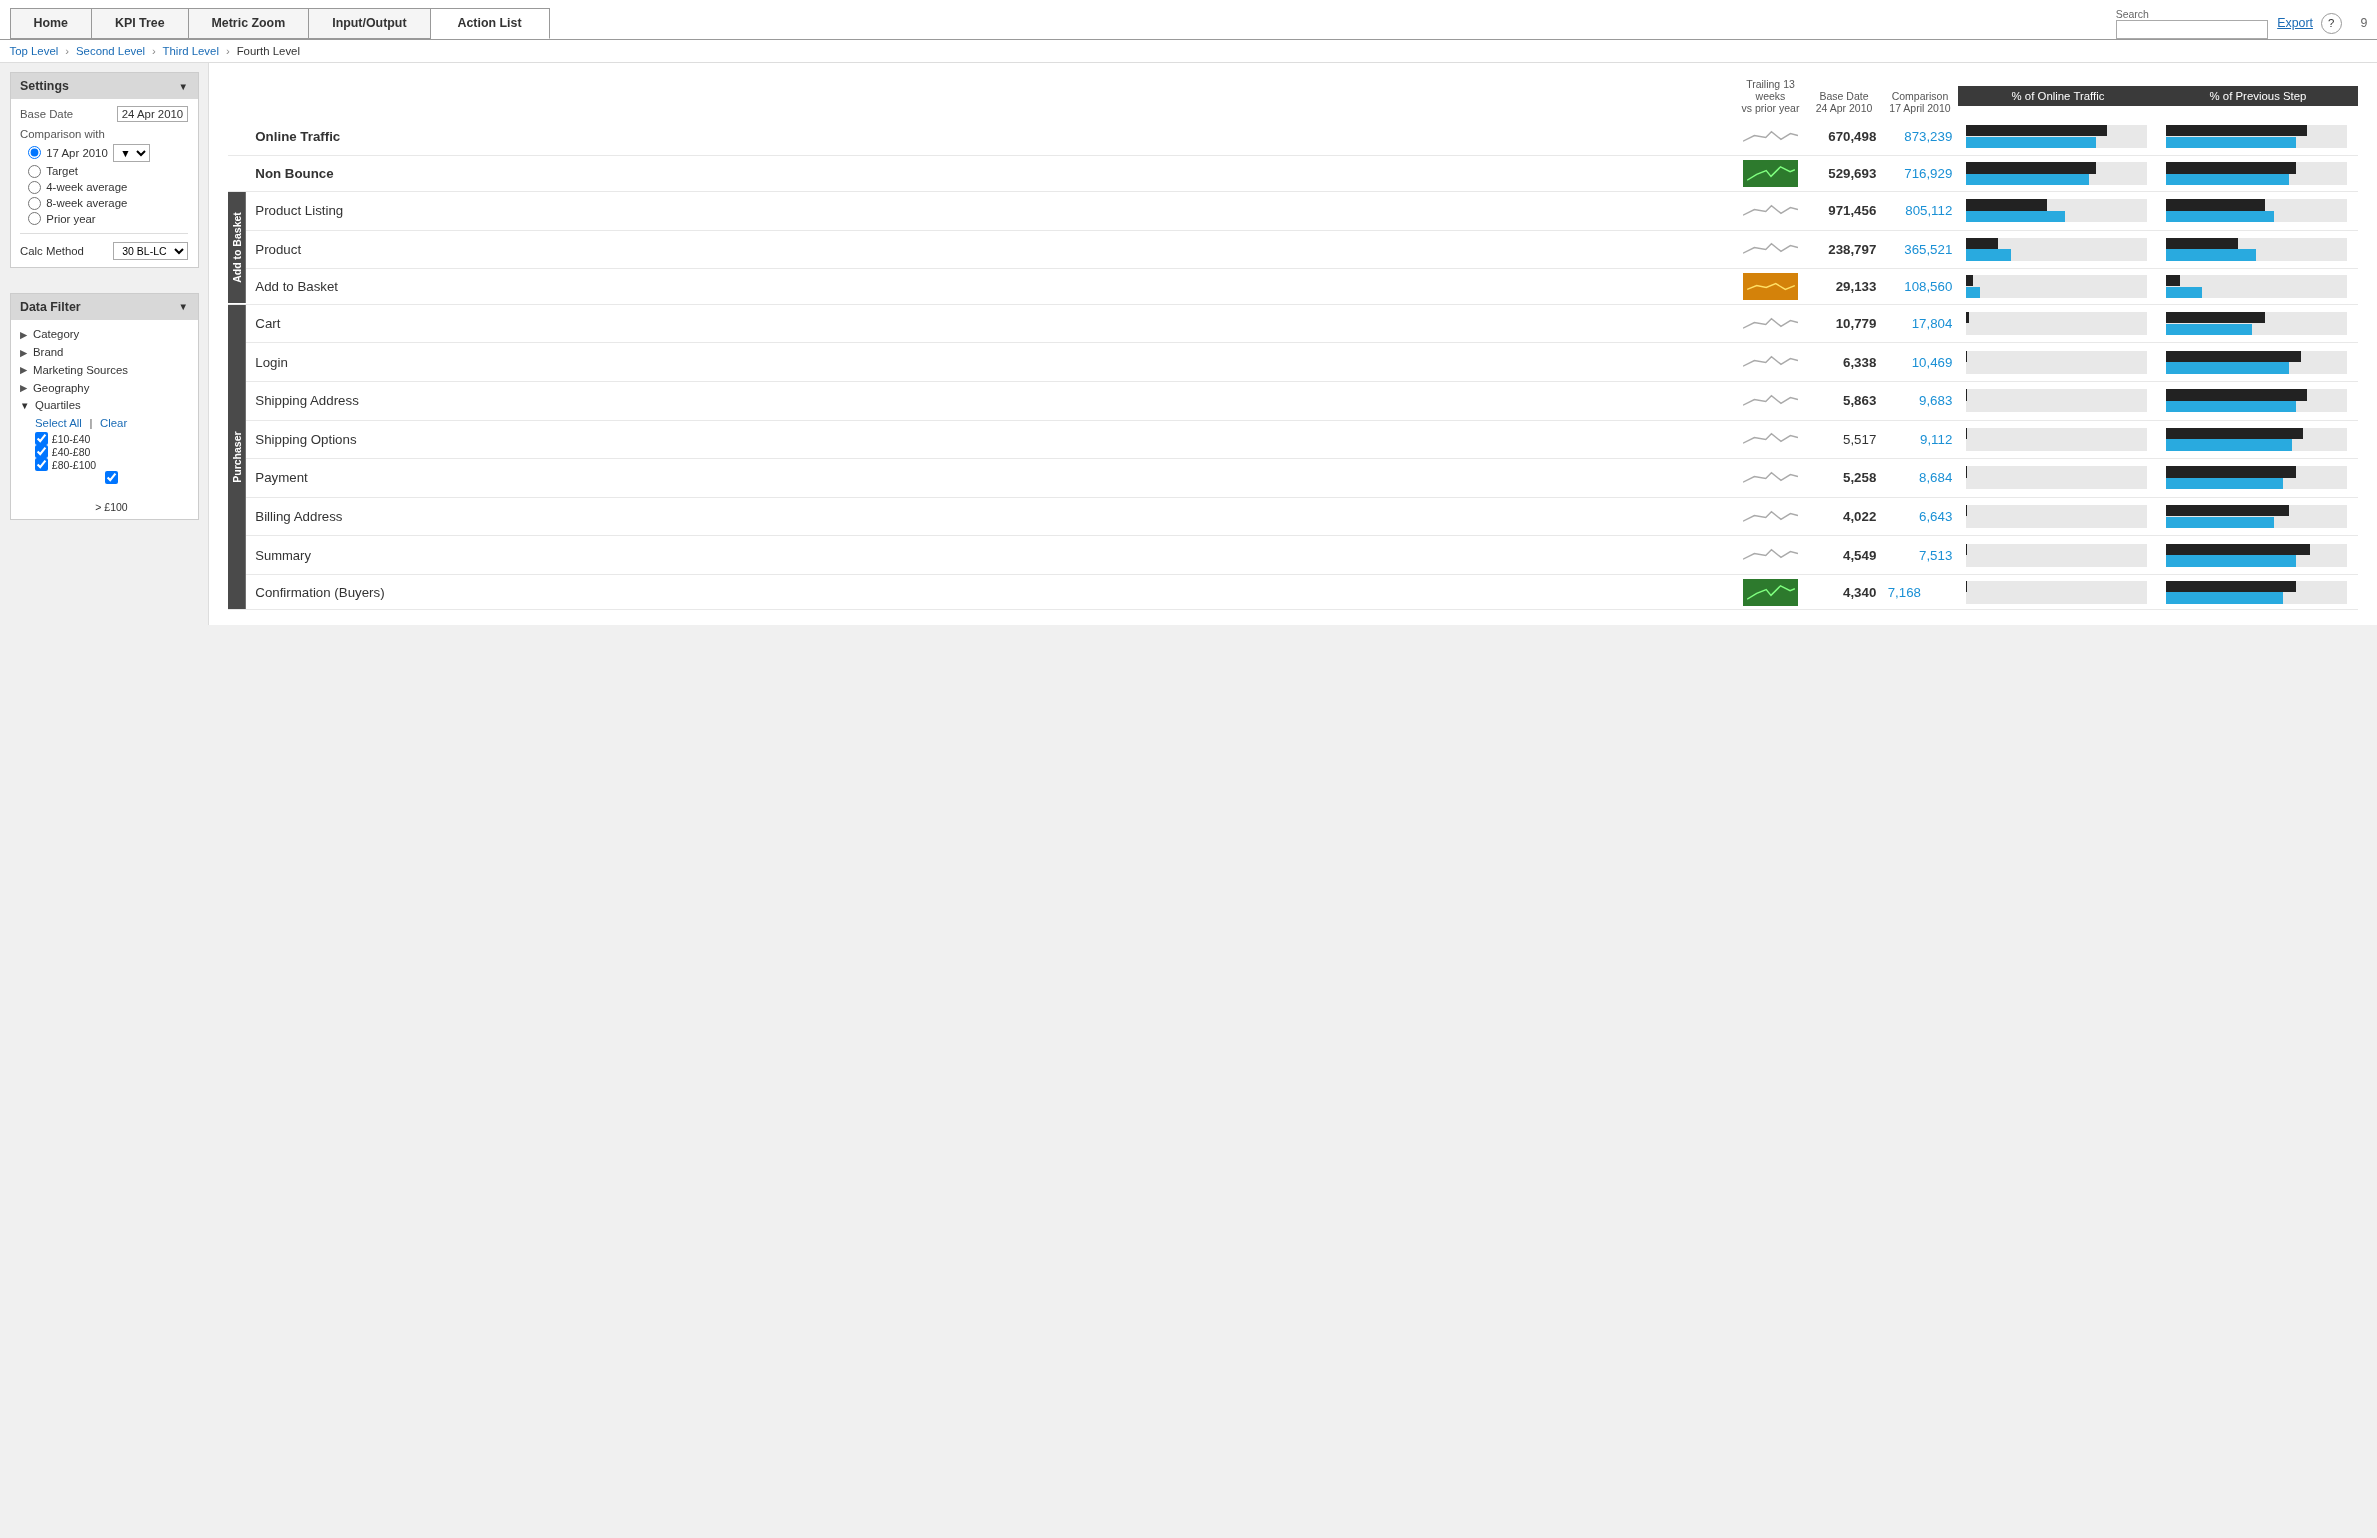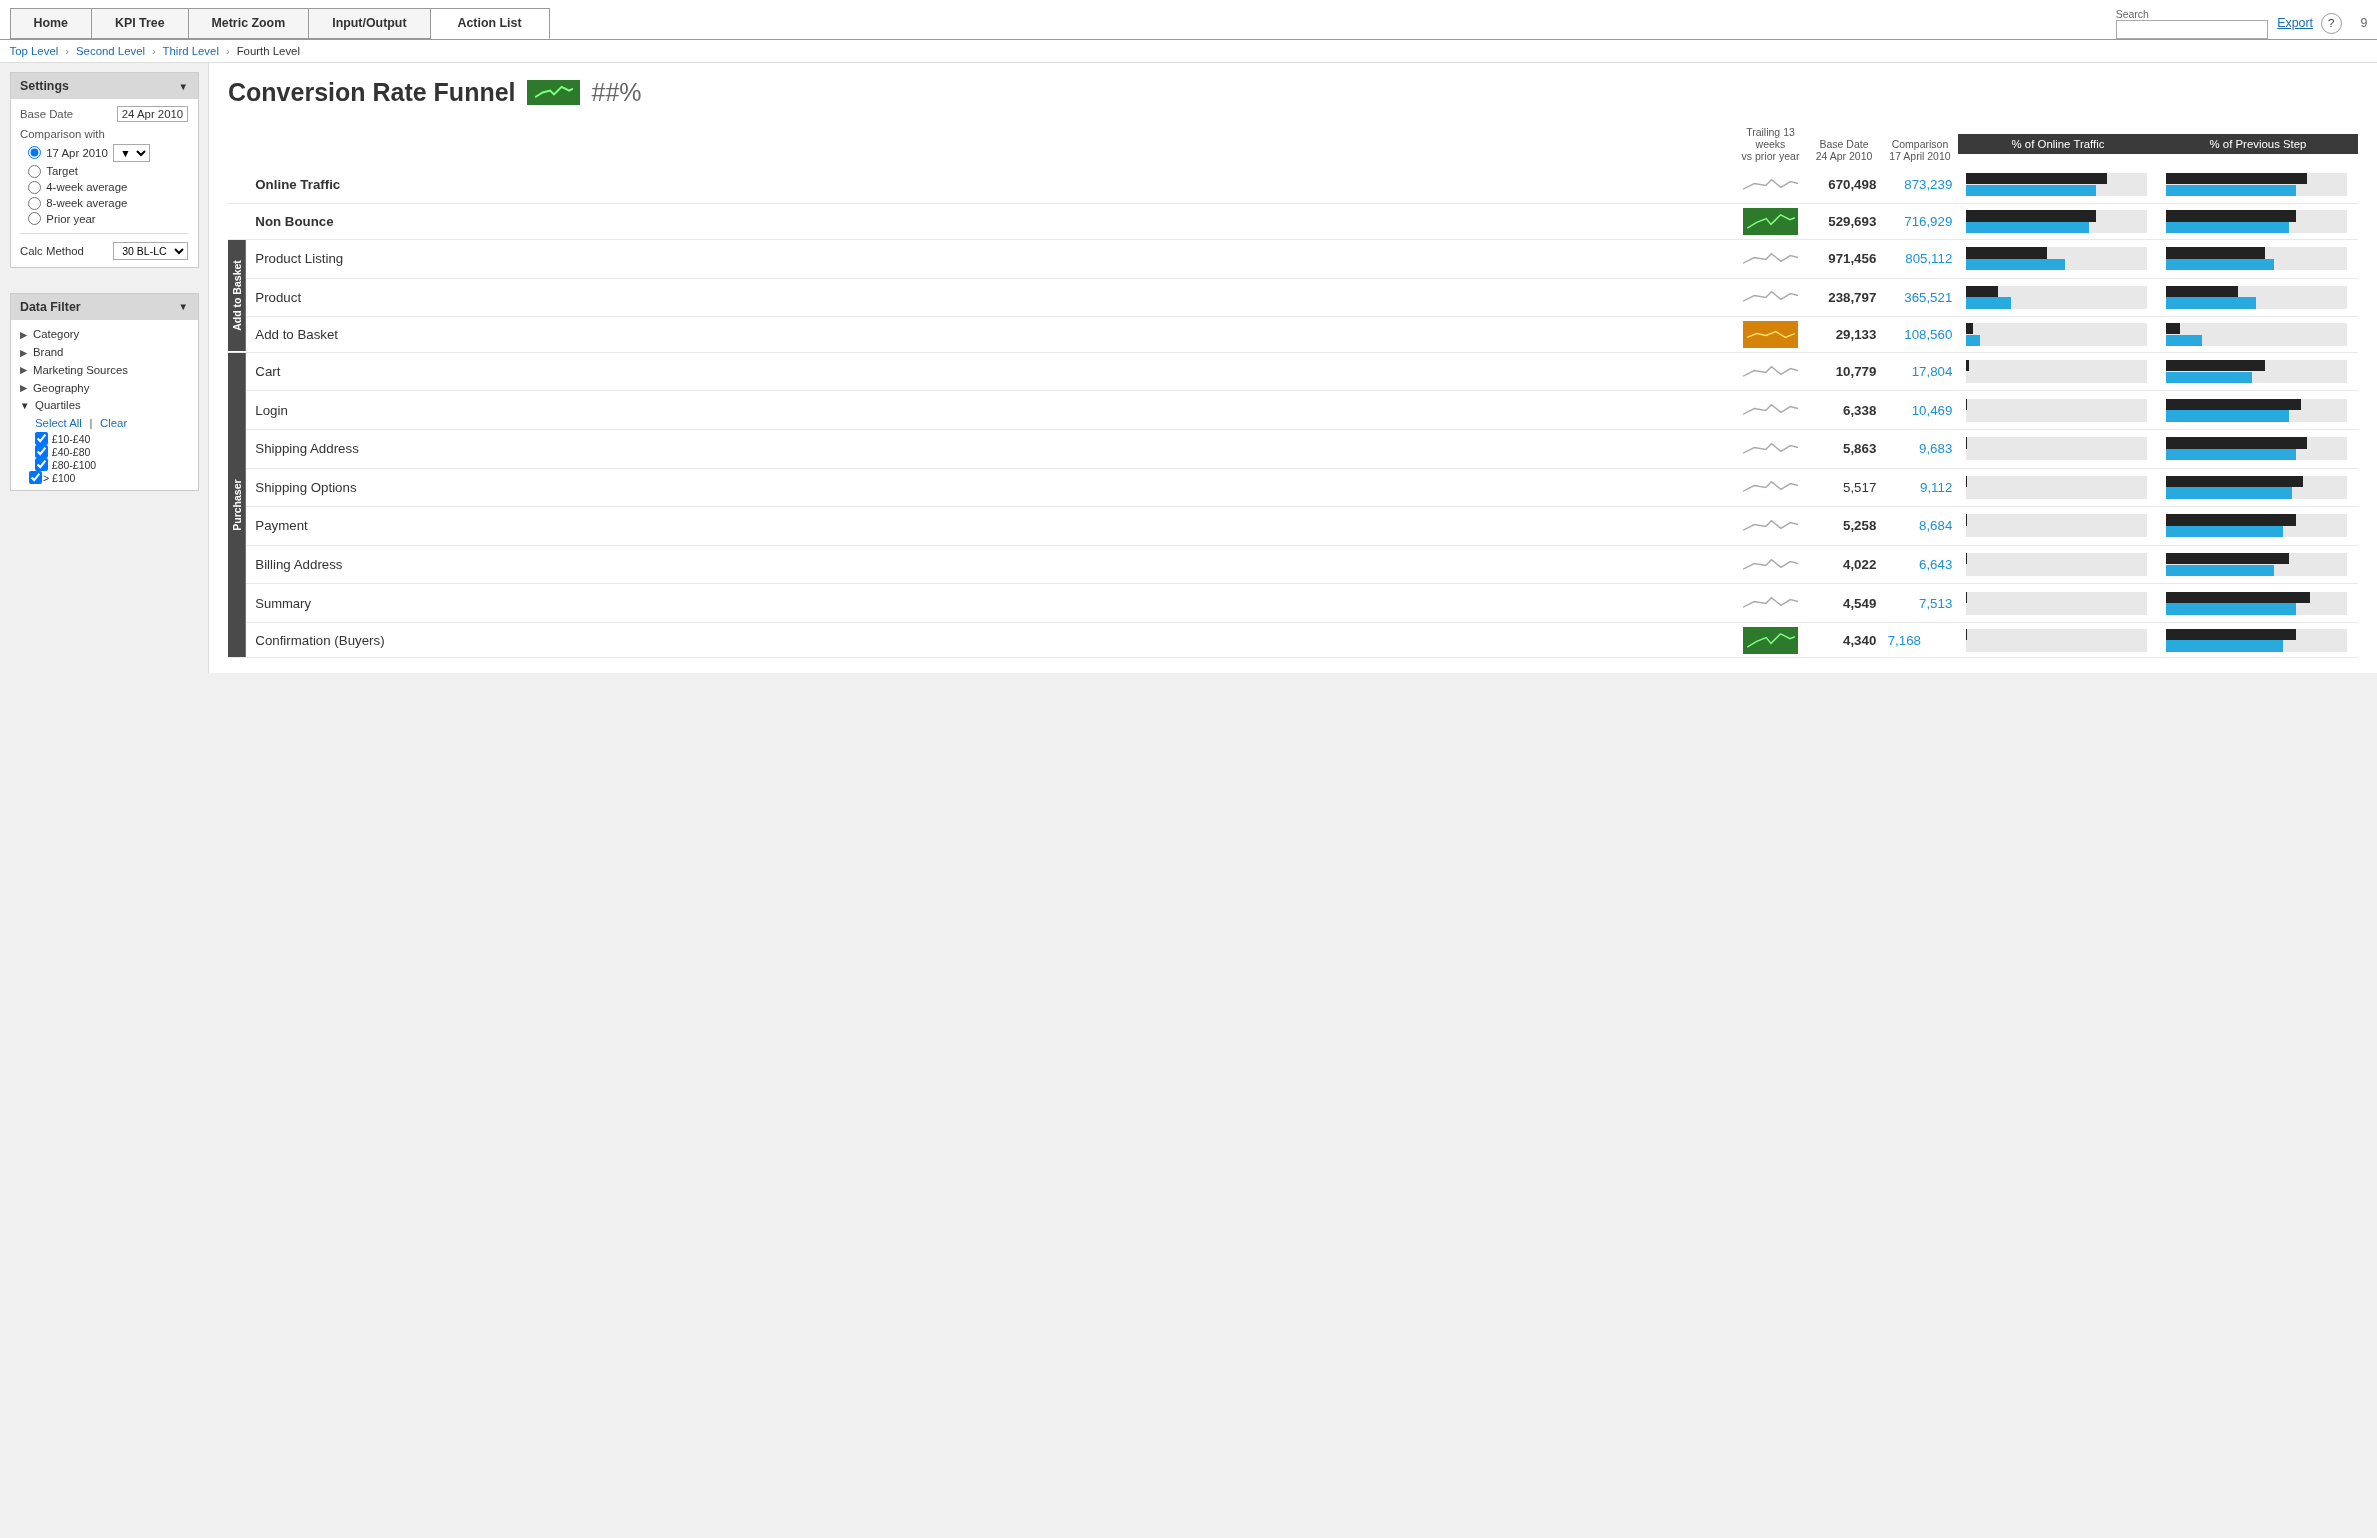--- a/index.html
+++ b/index.html
@@ -120,40 +120,30 @@
           <span>£10-£40</span>
         </label>
         <label style="display:flex; align-items:center; gap:3.8px; font-size:10.5px; margin-left:15px; cursor:pointer;">
           <input type="checkbox" checked="" style="margin: 0px;">
           <span>£40-£80</span>
         </label>
         <label style="display:flex; align-items:center; gap:3.8px; font-size:10.5px; margin-left:15px; cursor:pointer;">
           <input type="checkbox" checked="" style="margin: 0px;">
           <span>£80-£100</span>
         </label>
-        <label style="display:flex; align-items:center; gap:1px; font-size:10.5px; margin-left:9px; cursor:pointer;">
+        <label style="display:flex; align-items:center; gap:17px; font-size:10.5px; margin-left:15px; cursor:pointer;flex-direction:column;">
           <input type="checkbox" checked="" style="margin: 0px;">
           <span>&gt; £100</span>
         </label>
       </div>
     </div>
   </div>
 
   <div style="flex:1; padding:15px 19px; background:#fff; overflow-x:auto;">
 
-    <div style="display:flex; align-items:center; gap:11.4px; margin-bottom:19px;">
-      <span style="font-size:25px; font-weight:bold; color:#333;">Conversion Rate Funnel</span>
-
-      <div style="background:#2d7a2d; padding:2.9px 7.6px; display:inline-flex; align-items:center;">
-        <svg width="38" height="19" viewBox="0 0 40 20">
-          <polyline points="0,15 8,10 16,8 20,12 28,4 36,8 40,6" fill="none" stroke="#7fff7f" stroke-width="2"></polyline>
-        </svg>
-      </div>
-      <span style="font-size:25px; color:#666;">##%</span>
-    </div>
 
     <table style="border-collapse:collapse; width:100%;">
 
       <thead>
         <tr>
           <td style="width:11.4px;"></td>
           <td style="min-width:166px;"></td>
           <td style="width:71px; font-size:10.5px; color:#555; text-align:center; vertical-align:bottom; padding-bottom:3.8px;">
             <span>Trailing 13 weeks</span><br>
             <span>vs prior year</span>

